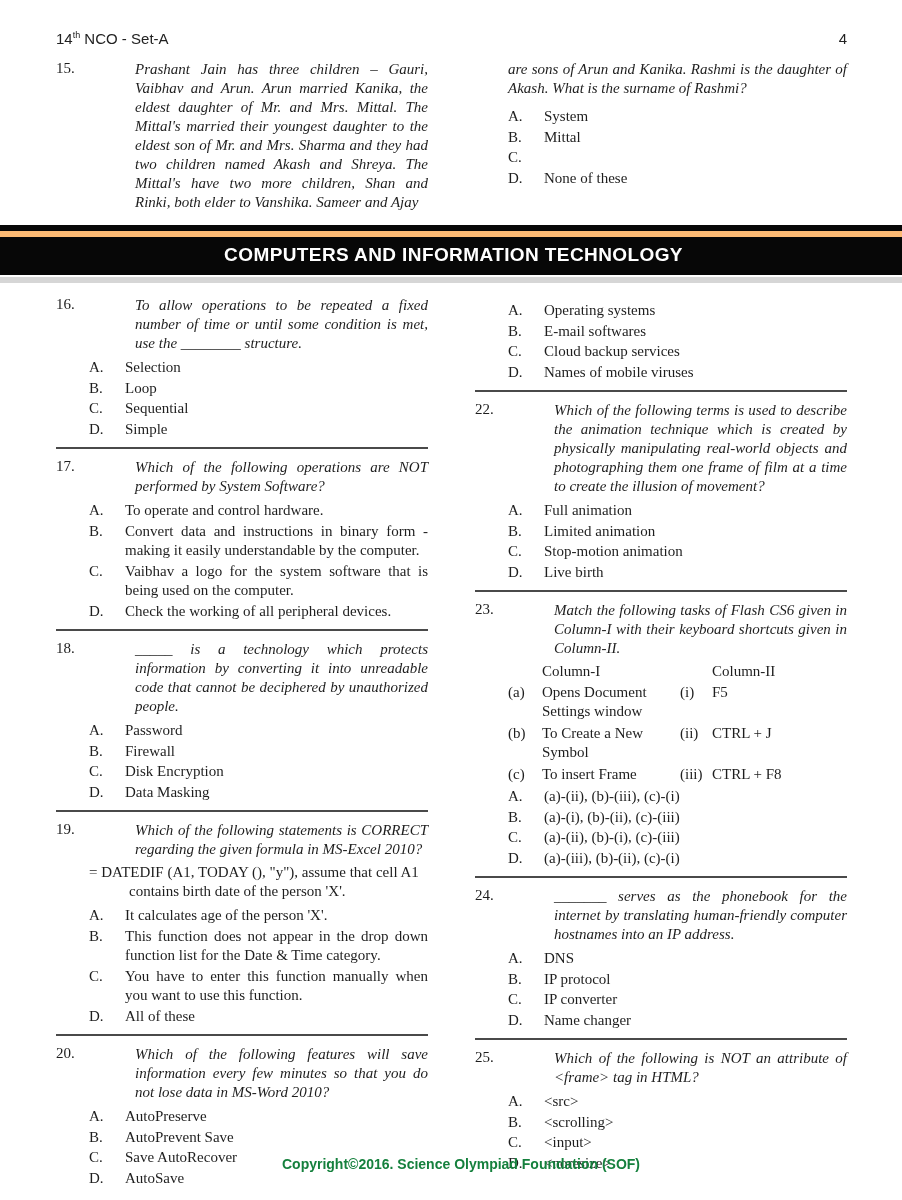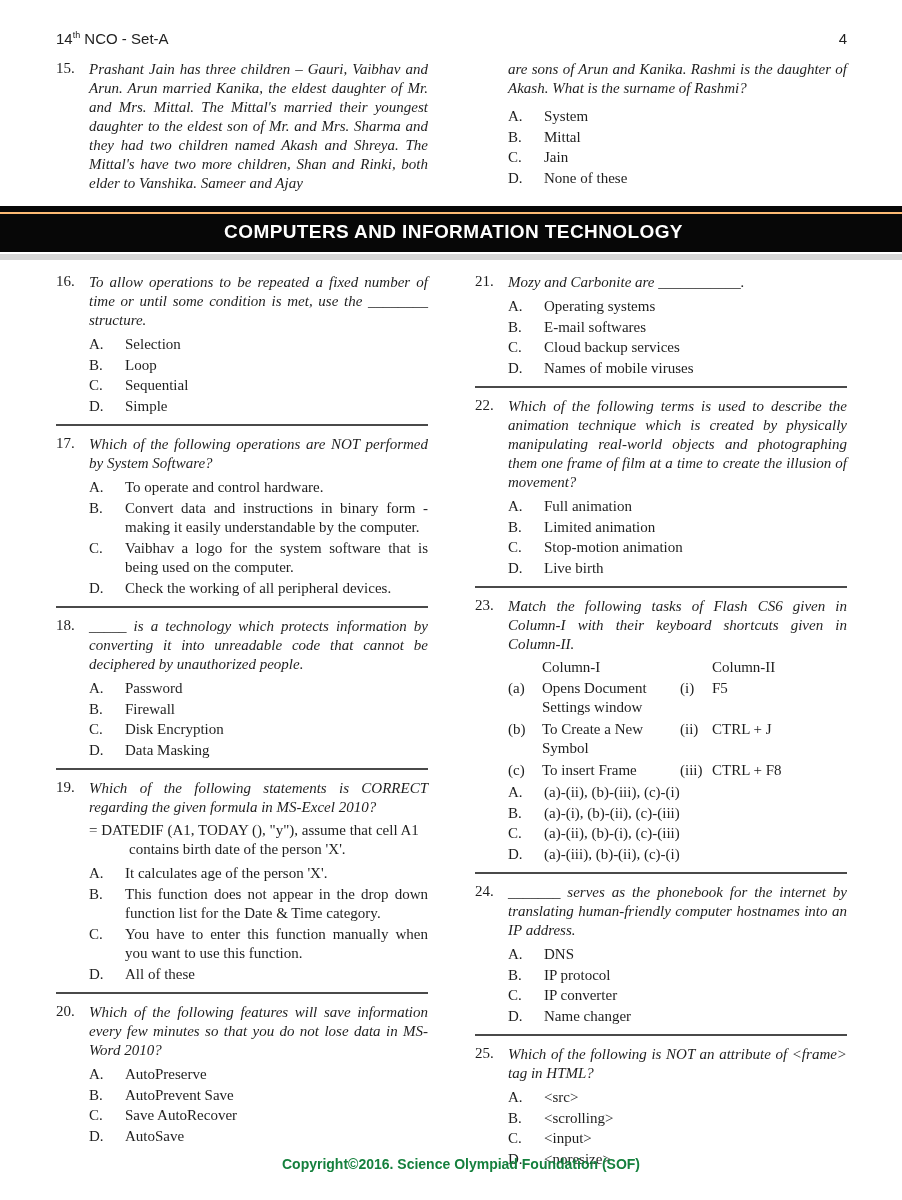--- a/index.html
+++ b/index.html
@@ -20,21 +20,21 @@
     padding:30px 55px 0 56px;
     font-family:"Liberation Sans", sans-serif;
     font-size:15px; color:#222;
   }
   .hdr sup { font-size:9px; }
   
   .cols { display:flex; justify-content:space-between; padding:13px 55px 0 56px; }
   .col { width:372px; }
   
   .q { margin-bottom:0; }
-  .q-head { display:flex; }
+  .q-head { display:flex;gap:46px; }
   .q-num { flex:none; width:33px; }
   .q-text { flex:1; text-align:justify; line-height:19px;font-style:italic; }
   .options { margin:5px 0 2px 33px; }
   .option { display:flex; line-height:19.5px; margin:1px 0; }
   .opt-letter { flex:none; width:36px; }
   .opt-text { flex:1; text-align:justify; }
   hr.q-sep {
     border:none; border-top:2px solid #4a4a4a;
     margin:8px 0 9px 0;
   }
@@ -49,21 +49,21 @@
     display:grid;
     grid-template-columns:34px 138px 32px auto;
     margin:4px 0 1px 33px;
     line-height:19.5px;
   }
   .match .mh { padding-bottom:1px; }
   .match .cell { padding-bottom:2px; }
   
   .banner { background:#070707; padding-top:6px; margin-top:13px; border-bottom:2px solid #fff; }
   .banner-inner {
-    border-top:2px solid #fdba74;
+    border-top:6px solid #fdba74;
     text-align:center;
     padding:7px 0 9px 5px;
   }
   .banner-inner span {
     color:#ffffff;
     font-family:"Liberation Sans", sans-serif;
     font-weight:bold;
     font-size:19px;
     letter-spacing:0.4px;
   }
@@ -101,21 +101,20 @@
         <div class="option">
             <span class="opt-letter">A.</span>
             <span class="opt-text">System</span>
           </div>
         <div class="option">
             <span class="opt-letter">B.</span>
             <span class="opt-text">Mittal</span>
           </div>
         <div class="option">
             <span class="opt-letter">C.</span>
-            <span class="opt-text">Jain</span>
           </div>
         <div class="option">
             <span class="opt-letter">D.</span>
             <span class="opt-text">None of these</span>
           </div>
       </div>
     </div>
   </div>
 
   <div class="banner">
@@ -257,24 +256,20 @@
               <span class="opt-text">AutoSave</span>
             </div>
         </div>
       </div>
 
     </div>
 
     <div class="col">
 
       <div class="q">
-        <div class="q-head">
-          <span class="q-num">21.</span>
-          <p class="q-text">Mozy and Carbonite are ___________.</p>
-        </div>
         <div class="options">
           <div class="option">
               <span class="opt-letter">A.</span>
               <span class="opt-text">Operating systems</span>
             </div>
           <div class="option">
               <span class="opt-letter">B.</span>
               <span class="opt-text">E-mail softwares</span>
             </div>
           <div class="option">

